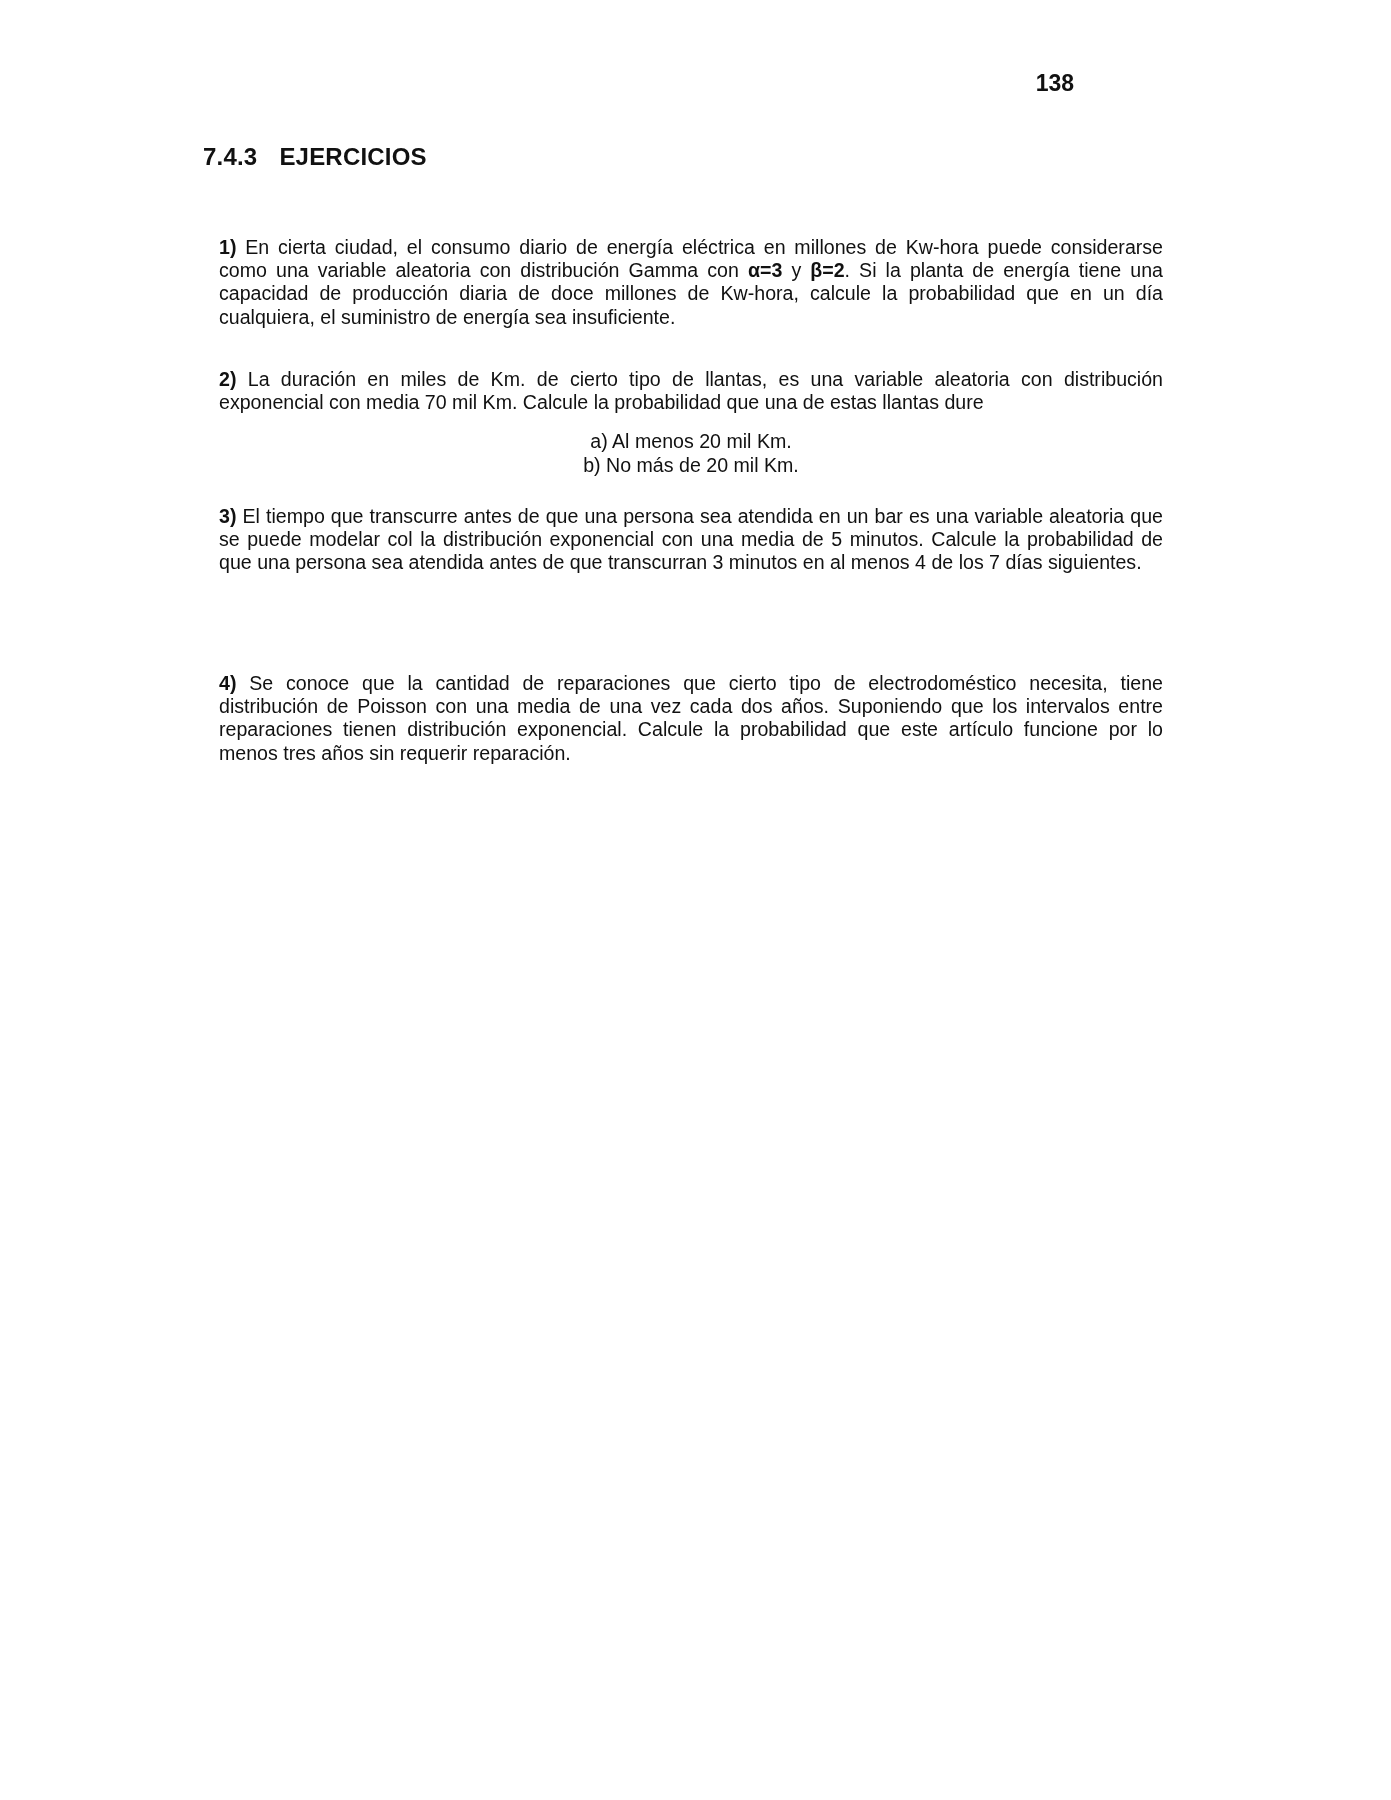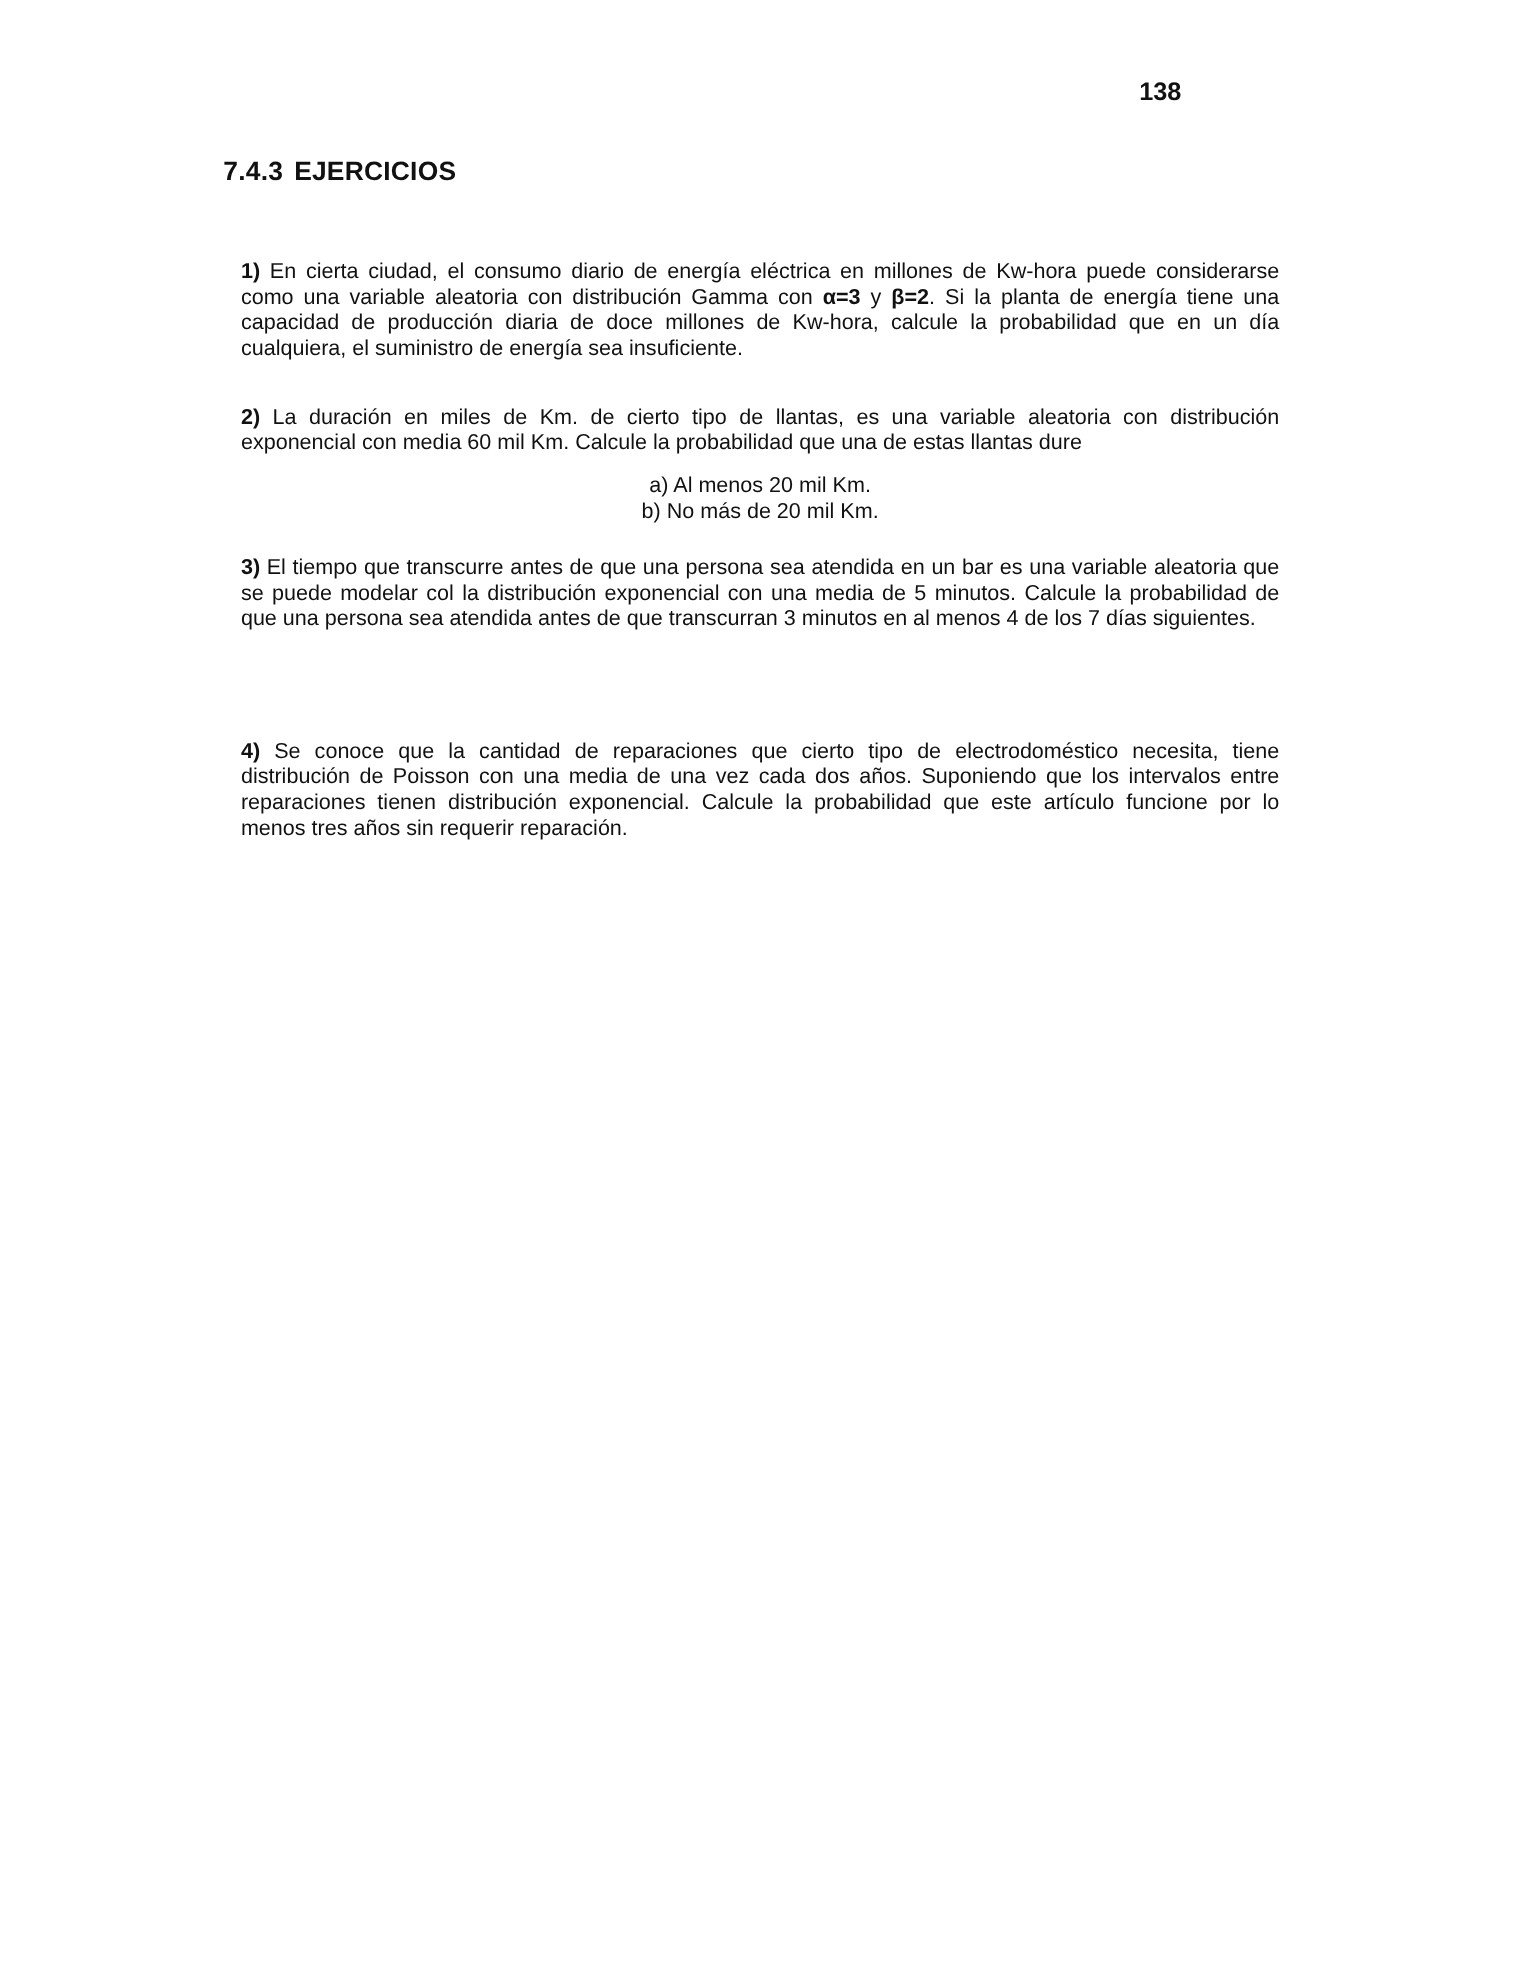--- a/index.html
+++ b/index.html
@@ -1,19 +1,19 @@
 <!DOCTYPE html>
 <html><head>
 <meta charset="utf-8">
 <style>
   html, body { margin: 0; padding: 0; background: #ffffff; }
   body { width: 1391px; height: 1800px; position: relative; font-family: "Liberation Sans", sans-serif; color: #111; }
   .page-number { position: absolute; top: 70px; left: 960px; width: 114px; text-align: right; font-weight: bold; font-size: 23px; }
   .heading { position: absolute; top: 143px; left: 203px; font-weight: bold; font-size: 24px; letter-spacing: 0.2px; }
-  .heading .num { margin-right: 10px; }
+  .heading .num { margin-right: 22px; }
   .body { position: absolute; left: 203px; width: 976px; font-size: 19.6px; line-height: 23.2px; }
   .para { text-align: justify; margin: 16px; }
   .para b { font-weight: bold; }
   .item-line { display: block; text-align: center; }
   #ex1 { top: 220px; }
   #ex2 { top: 352px; }
   #ex3 { top: 489px; }
   #ex4 { top: 656px; }
 </style>
 </head>
@@ -23,21 +23,21 @@
 
 <div class="heading">
   <span class="num">7.4.3</span><span>EJERCICIOS</span>
 </div>
 
 <div class="body" id="ex1">
   <p class="para"><b>1)</b><span> En cierta ciudad, el consumo diario de energía eléctrica en millones de Kw-hora puede considerarse como una variable aleatoria con distribución Gamma con </span><b>α=3</b><span> y </span><b>β=2</b><span>. Si la planta de energía tiene una capacidad de producción diaria de doce millones de Kw-hora, calcule la probabilidad que en un día cualquiera, el suministro de energía sea insuficiente.</span></p>
 </div>
 
 <div class="body" id="ex2">
-  <p class="para"><b>2)</b><span> La duración en miles de Km. de cierto tipo de llantas, es una variable aleatoria con distribución exponencial con media 60 mil Km. Calcule la probabilidad que una de estas llantas dure</span></p>
+  <p class="para"><b>2)</b><span> La duración en miles de Km. de cierto tipo de llantas, es una variable aleatoria con distribución exponencial con media 70 mil Km. Calcule la probabilidad que una de estas llantas dure</span></p>
   <span class="item-line">a) Al menos 20 mil Km.</span>
   <span class="item-line">b) No más de 20 mil Km.</span>
 </div>
 
 <div class="body" id="ex3">
   <p class="para"><b>3)</b><span> El tiempo que transcurre antes de que una persona sea atendida en un bar es una variable aleatoria que se puede modelar col la distribución exponencial con una media de 5 minutos. Calcule la probabilidad de que una persona sea atendida antes de que transcurran 3 minutos en al menos 4 de los 7 días siguientes.</span></p>
 </div>
 
 <div class="body" id="ex4">
   <p class="para"><b>4)</b><span> Se conoce que la cantidad de reparaciones que cierto tipo de electrodoméstico necesita, tiene distribución de Poisson con una media de una vez cada dos años. Suponiendo que los intervalos entre reparaciones tienen distribución exponencial. Calcule la probabilidad que este artículo funcione por lo menos tres años sin requerir reparación.</span></p>

